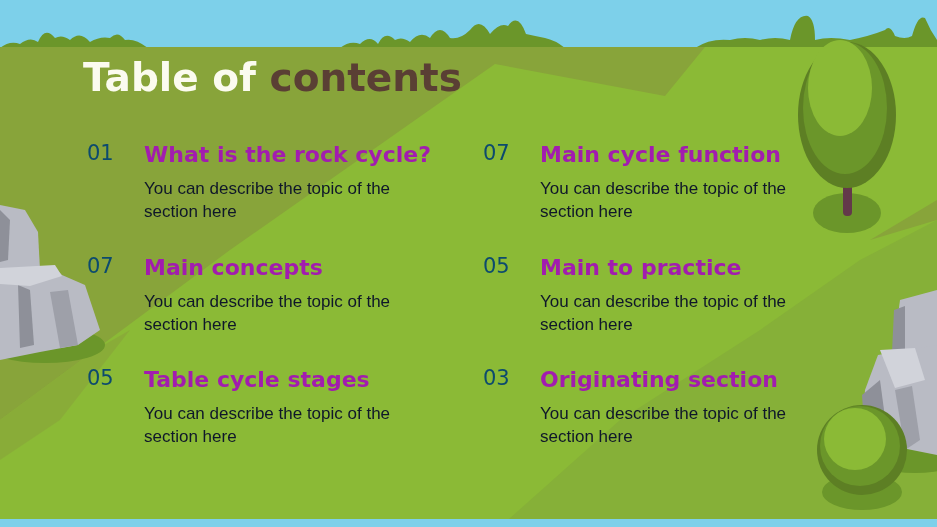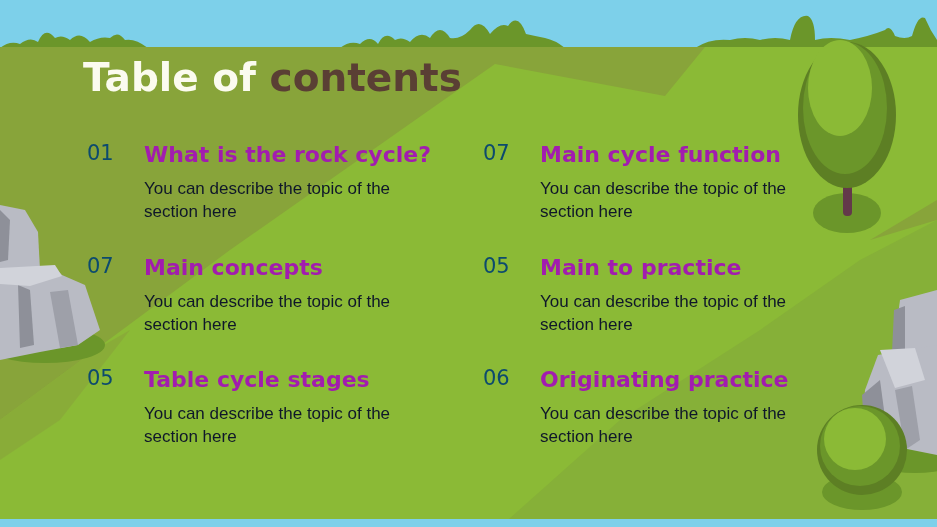--- a/index.html
+++ b/index.html
@@ -113,17 +113,17 @@
     <div class="desc">You can describe the topic of the section here</div>
   </div>
 
   <div class="item" style="left:483px; top:256px;">
     <span class="num">05</span>
     <span class="head">Main to practice</span>
     <div class="desc">You can describe the topic of the section here</div>
   </div>
 
   <div class="item" style="left:483px; top:368px;">
-    <span class="num">06</span>
-    <span class="head">Originating practice</span>
+    <span class="num">03</span>
+    <span class="head">Originating section</span>
     <div class="desc">You can describe the topic of the section here</div>
   </div>
 </div>
 
 </body></html>

